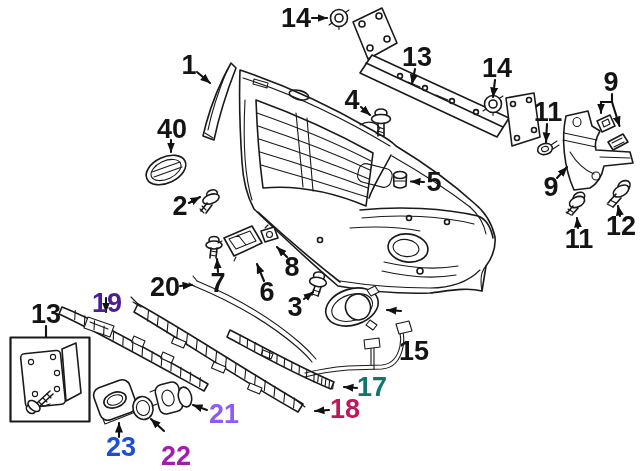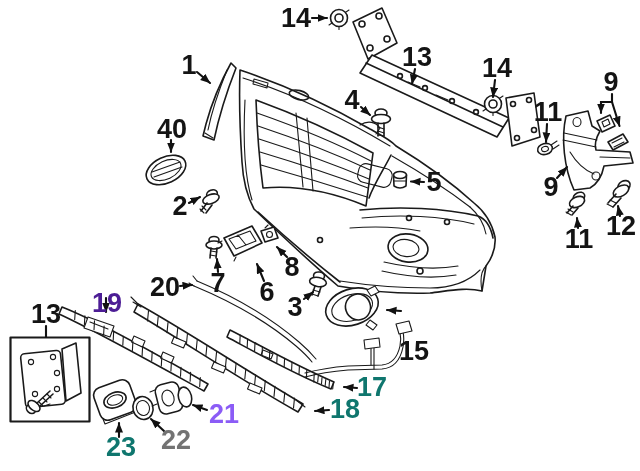--- a/index.html
+++ b/index.html
@@ -342,21 +342,21 @@
       <div class="callout" style="left: 621px; top: 226px; color: rgb(20, 20, 20);">12</div>
       <div class="callout" style="left: 548px; top: 112px; color: rgb(20, 20, 20);">11</div>
       <div class="callout" style="left: 579px; top: 239px; color: rgb(20, 20, 20);">11</div>
       <div class="callout" style="left: 611px; top: 82px; color: rgb(20, 20, 20);">9</div>
       <div class="callout" style="left: 417px; top: 57px; color: rgb(20, 20, 20);">13</div>
       <div class="callout" style="left: 296px; top: 18px; color: rgb(20, 20, 20);">14</div>
       <div class="callout" style="left: 497px; top: 68px; color: rgb(20, 20, 20);">14</div>
       <div class="callout" style="left: 414px; top: 311px; color: rgb(20, 20, 20); margin-top: 40px;">15</div>
       <div class="callout" style="left: 46px; top: 314px; color: rgb(20, 20, 20);">13</div>
       <div class="callout" style="left: 372px; top: 387px; color: #0f766e;">17</div>
-      <div class="callout" style="left: 345px; top: 409px; color: #0f766e;">18</div>
+      <div class="callout" style="left: 345px; top: 409px; color: #be185d;">18</div>
       <div class="callout" style="left: 107px; top: 303px; color: #4c1d95;">19</div>
       <div class="callout" style="left: 172px; top: 129px; color: rgb(20, 20, 20);">40</div>
       <div class="callout" style="left: 224px; top: 414px; color: #8b5cf6;">21</div>
-      <div class="callout" style="left: 176px; top: 440px; color: #737373;">22</div>
-      <div class="callout" style="left: 121px; top: 447px; color: #0f766e;">23</div>
+      <div class="callout" style="left: 176px; top: 456px; color: #a21caf;">22</div>
+      <div class="callout" style="left: 121px; top: 447px; color: #1d4ed8;">23</div>
       <div class="callout" style="left: 165px; top: 287px; color: rgb(20, 20, 20);">20</div>
     </div>
 </div>
 
 </body></html>

